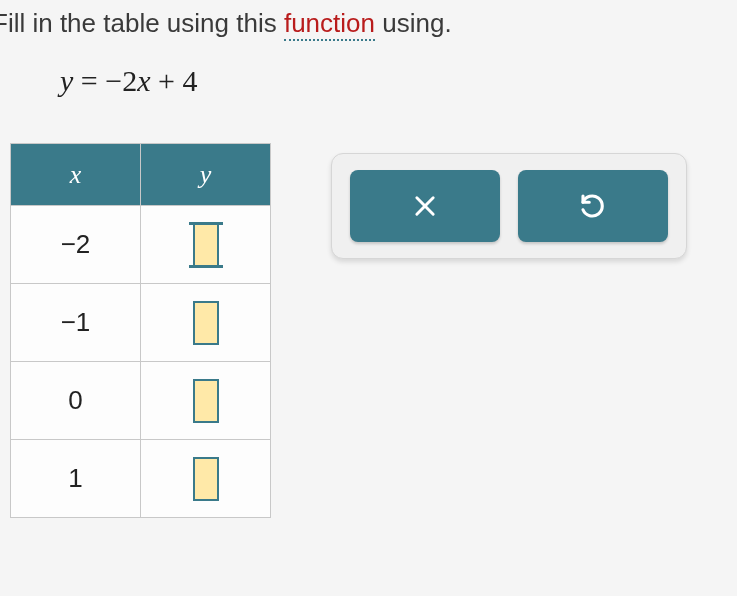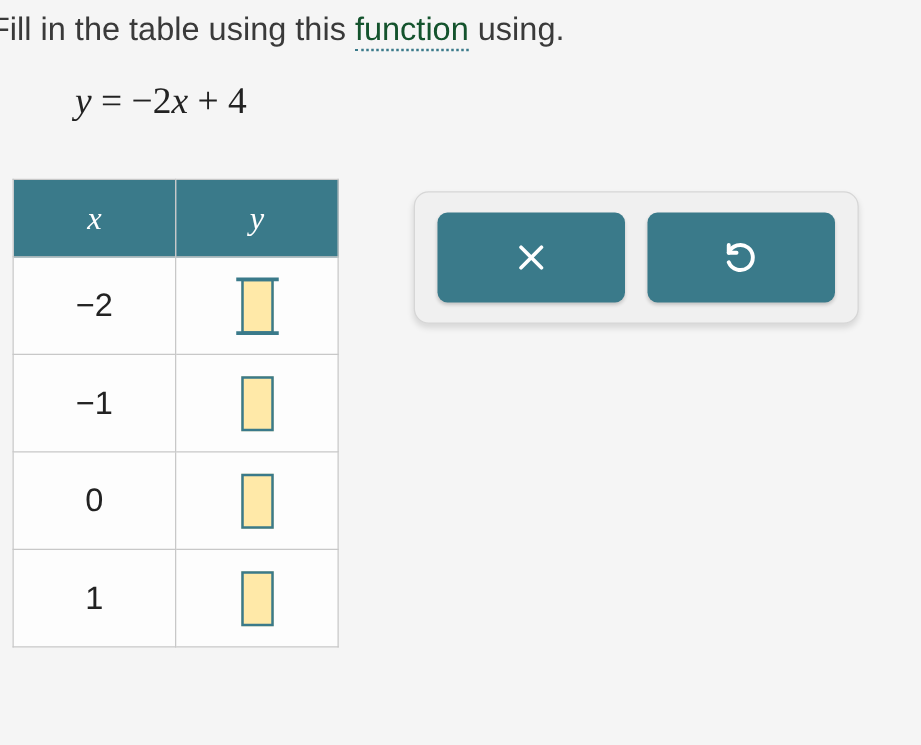--- a/index.html
+++ b/index.html
@@ -11,21 +11,21 @@
       padding: 8px 0 0 0;
       color: #333;
     }
     .instruction {
       font-size: 26px;
       color: #3a3a3a;
       margin-bottom: 20px;
       margin-left: -8px;
     }
     .link {
-      color: #14532d;
+      color: #b91c1c;
       border-bottom: 2px dotted #3a7a8a;
       padding-bottom: 1px;
     }
     .equation {
       font-size: 30px;
       font-family: 'Times New Roman', serif;
       font-style: italic;
       margin: 25px 16px 45px 60px;
       color: #222;
     }

